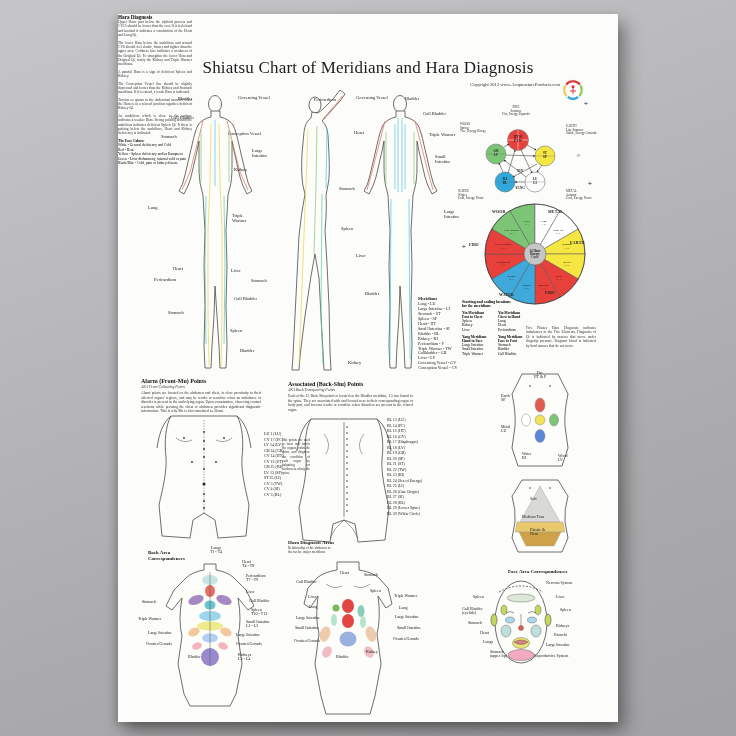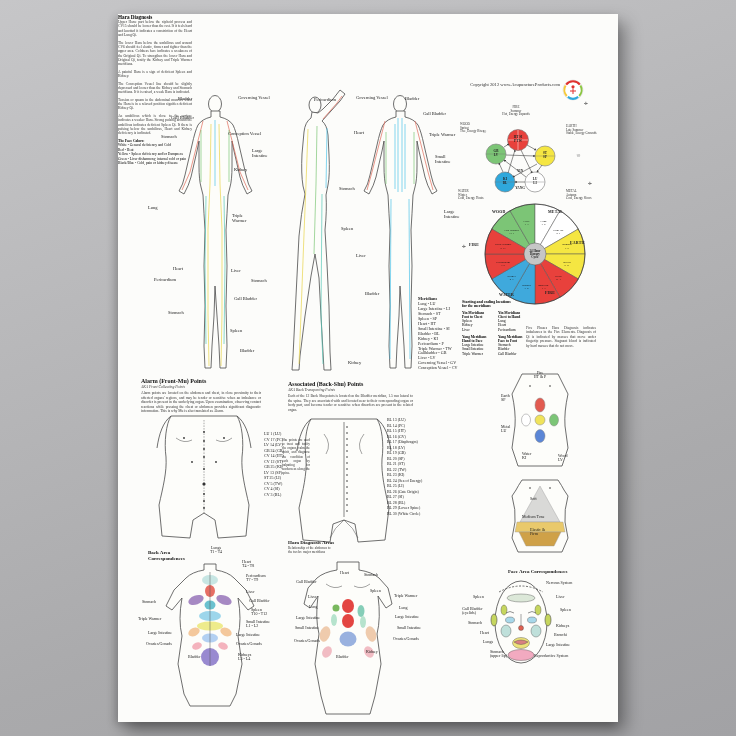--- a/index.html
+++ b/index.html
@@ -284,20 +284,21 @@
         <path d="M-6.8,-5.3 A8.6,8.6 0 0 1 6.8,-5.3" stroke="#e0312e"></path>
         <path d="M7.4,-4.4 A8.6,8.6 0 0 1 6.2,6" stroke="#8bc540"></path>
         <path d="M5.2,6.9 A8.6,8.6 0 0 1 -5.2,6.9" stroke="#2fa8dc"></path>
         <path d="M-6.2,6 A8.6,8.6 0 0 1 -7.4,-4.4" stroke="#f5c93a"></path>
       </g>
       <circle cy="-3.2" r="1.6" fill="#e0312e"></circle>
       <path d="M0,-1.6 L0,4 M-3,1 L3,1" stroke="#e0312e" stroke-width="1" fill="none"></path>
     </g>
   </svg>
 
+  <div id="title" style="white-space: pre-line;">Shiatsu Chart of Meridians and Hara Diagnosis</div>
   <div id="copyright" style="white-space: pre-line;">Copyright 2012 www.AcupunctureProducts.com</div>
 
   <div class="h1" style="left: 23px; top: 364px; white-space: pre-line;">Alarm (Front-Mu) Points</div>
   <div class="h2" style="left: 23px; top: 371px; white-space: pre-line;">AKA Front Collecting Points</div>
   <div class="para" style="left: 23px; top: 377px; width: 120px; white-space: pre-line;">Alarm points are located on the abdomen and chest, in close proximity to their affected organs' regions, and may be tender or sensitive when an imbalance or disorder is present in the underlying organ. Upon examination, observing contact reactions while pressing the chest or abdomen provides significant diagnostic information. This is why Mu is also translated as Alarm.</div>
   <div id="alarm-pts" class="col" style="white-space: pre-line;">LU 1 (LU)
 CV 17 (PC)
 LV 14 (LV)
 GB 24 (GB)
 CV 14 (HT)

